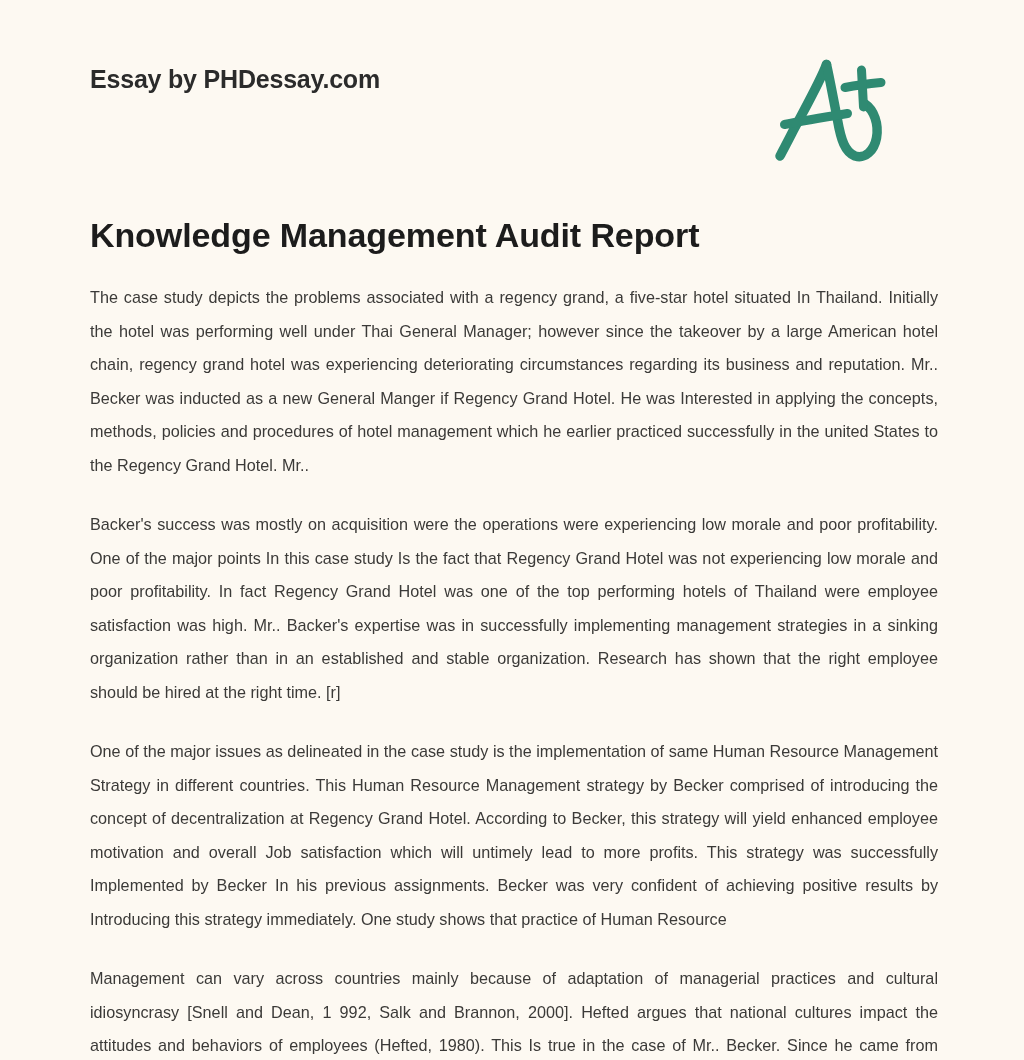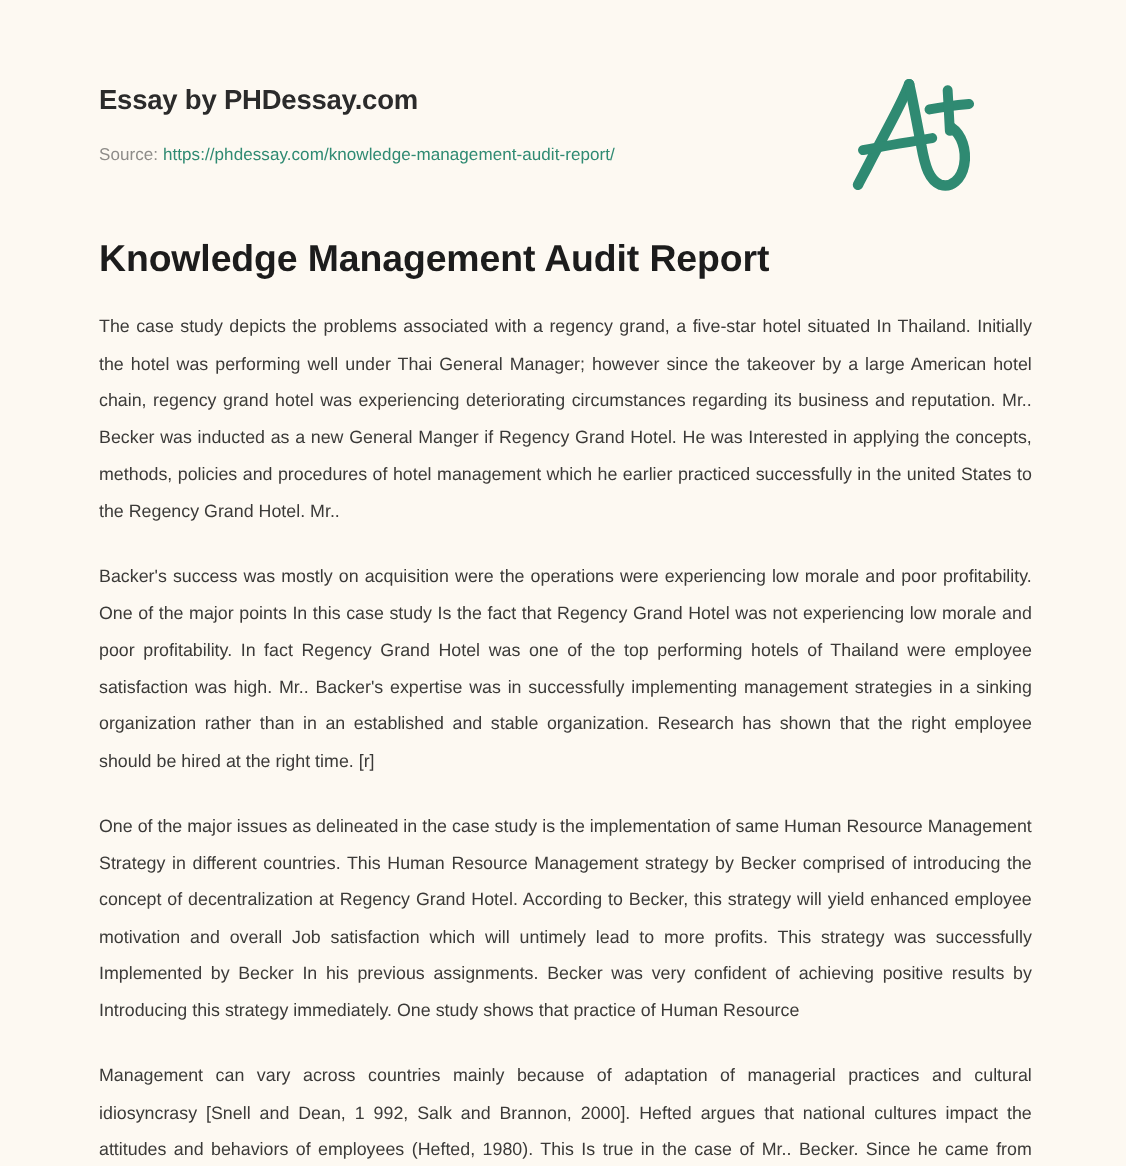--- a/index.html
+++ b/index.html
@@ -13,21 +13,21 @@
     font-family: "Liberation Sans", sans-serif;
     -webkit-font-smoothing: antialiased;
     overflow: hidden;
   }
 
   .page {
     position: relative;
     width: 1024px;
     height: 1060px;
     box-sizing: border-box;
-    padding: 12px 90px;
+    padding: 0 90px;
   }
 
   
   .header {
     position: relative;
     height: 200px;
   }
 
   .brand-line {
     position: absolute;
@@ -105,23 +105,20 @@
 </style>
 </head>
 <body>
 
 <div class="page">
 
   <div class="header">
 
     <div class="brand-line">Essay by PHDessay.com</div>
 
-    <div class="source-line">
-      <span class="source-label">Source:</span><span>&nbsp;</span><a class="source-url" href="#">https://phdessay.com/knowledge-management-audit-report/</a>
-    </div>
 
     <div class="logo">
       <svg viewBox="0 0 140 125" xmlns="http://www.w3.org/2000/svg">
         <g fill="none" stroke="#2f8a72" stroke-linecap="round" stroke-linejoin="round">
 
           <path d="M64.5 16.5 C 58 34, 42 62, 30 85 C 25 95, 21 102, 18 108" stroke-width="9.5"></path>
 
           <path d="M64.5 16.5 C 68 32, 72 54, 75.5 72 C 79 92, 83 104, 93 108
                    C 103 111, 112 103, 114.5 90 C 117 76, 112 62, 103 56" stroke-width="9.5"></path>
 

